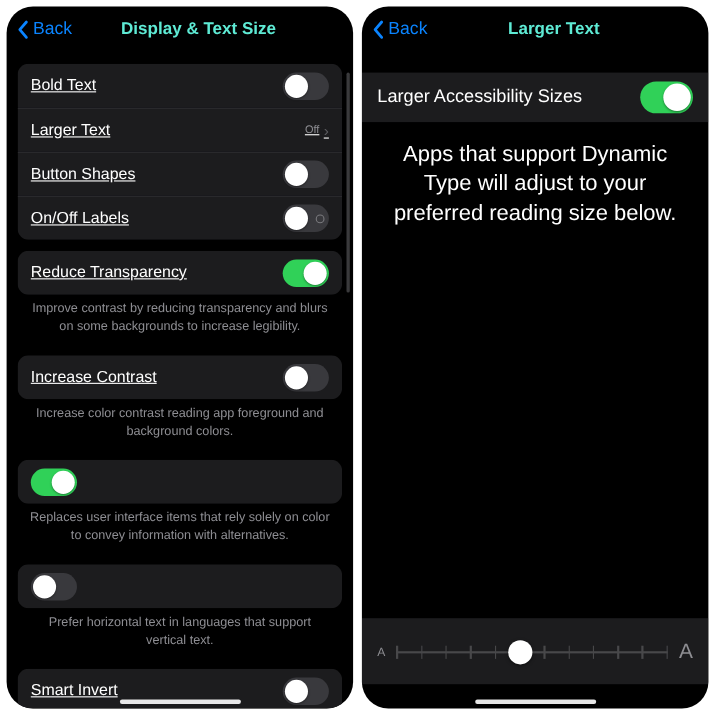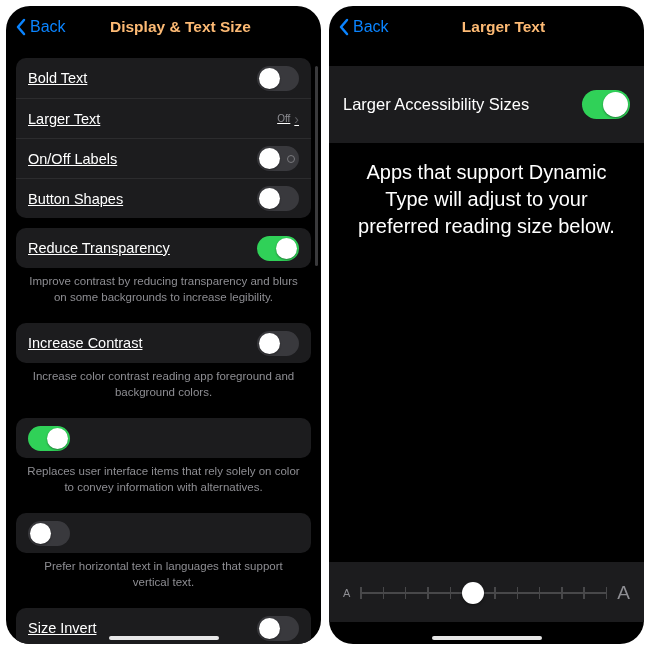--- a/index.html
+++ b/index.html
@@ -24,21 +24,21 @@
     height: 42px;
     padding: 0 8px;
     position: relative;
     font-size: 16px;
   }
   .back-wrap { display: flex; align-items: center; gap: 2px; color: #0a84ff; }
   .chev { width: 14px; height: 18px; }
   .chev path { stroke: #0a84ff; stroke-width: 2.5; fill: none; stroke-linecap: round; stroke-linejoin: round; }
   .nav-title {
     position: absolute; left: 0; right: 0; text-align: center;
-    font-weight: 600; font-size: 15.5px; color: #fdba74;
+    font-weight: 600; font-size: 15.5px; color: #5eead4;
     pointer-events: none;
     padding-left: 34px;
   }
   .content { flex: 1; overflow: hidden; position: relative; }
   .group { margin: 10px 10px 0 10px; border-radius: 10px; overflow: hidden; text-decoration: underline; }
   .row {
     display: flex; align-items: center;
     background: #1c1c1e;
     min-height: 40px;
     padding: 0 12px;
@@ -75,21 +75,21 @@
   }
   .home-indicator {
     position: absolute; bottom: 4px; left: 50%; transform: translateX(-50%);
     width: 110px; height: 4px; border-radius: 3px; background: #fff; opacity: .9;
   }
   
   .big-row {
     margin-top: 18px;
     display: flex; align-items: center;
     background: #1c1c1e;
-    padding: 24px 14px;
+    padding: 8px 14px;
   }
   .big-label { flex: 1; font-size: 16.5px; }
   .big-switch { width: 48px; height: 29px; border-radius: 15px; background: #30d158; position: relative; }
   .big-switch .knob { width: 25px; height: 25px; top: 2px; left: 21px; }
   .desc {
     text-align: center; color: #fff;
     font-size: 20px; line-height: 1.35;
     padding: 16px 22px;
   }
   .slider-panel {
@@ -139,30 +139,30 @@
         <div class="switch">
             <div class="knob"></div>
           </div>
       </div>
       <div class="row">
         <span class="row-label">Larger Text</span>
         <span class="row-value">Off</span>
         <span class="disclosure">›</span>
       </div>
       <div class="row">
+        <span class="row-label">Button Shapes</span>
+        <div class="switch">
+            <div class="knob"></div>
+          </div>
+      </div>
+      <div class="row">
         <span class="row-label">On/Off Labels</span>
         <div class="switch">
             <div class="knob"></div>
             <div class="tiny"></div>
-          </div>
-      </div>
-      <div class="row">
-        <span class="row-label">Button Shapes</span>
-        <div class="switch">
-            <div class="knob"></div>
           </div>
       </div>
     </div>
 
     <div class="group">
       <div class="row">
         <span class="row-label">Reduce Transparency</span>
         <div class="switch on">
             <div class="knob"></div>
           </div>
@@ -193,21 +193,21 @@
       <div class="row">
         <div class="switch">
             <div class="knob"></div>
           </div>
       </div>
     </div>
     <div class="footer-text">Prefer horizontal text in languages that support vertical text.</div>
 
     <div class="group">
       <div class="row">
-        <span class="row-label">Size Invert</span>
+        <span class="row-label">Smart Invert</span>
         <div class="switch">
             <div class="knob"></div>
           </div>
       </div>
     </div>
   </div>
   <div class="home-indicator"></div>
 </div>
 
 <div class="phone">

